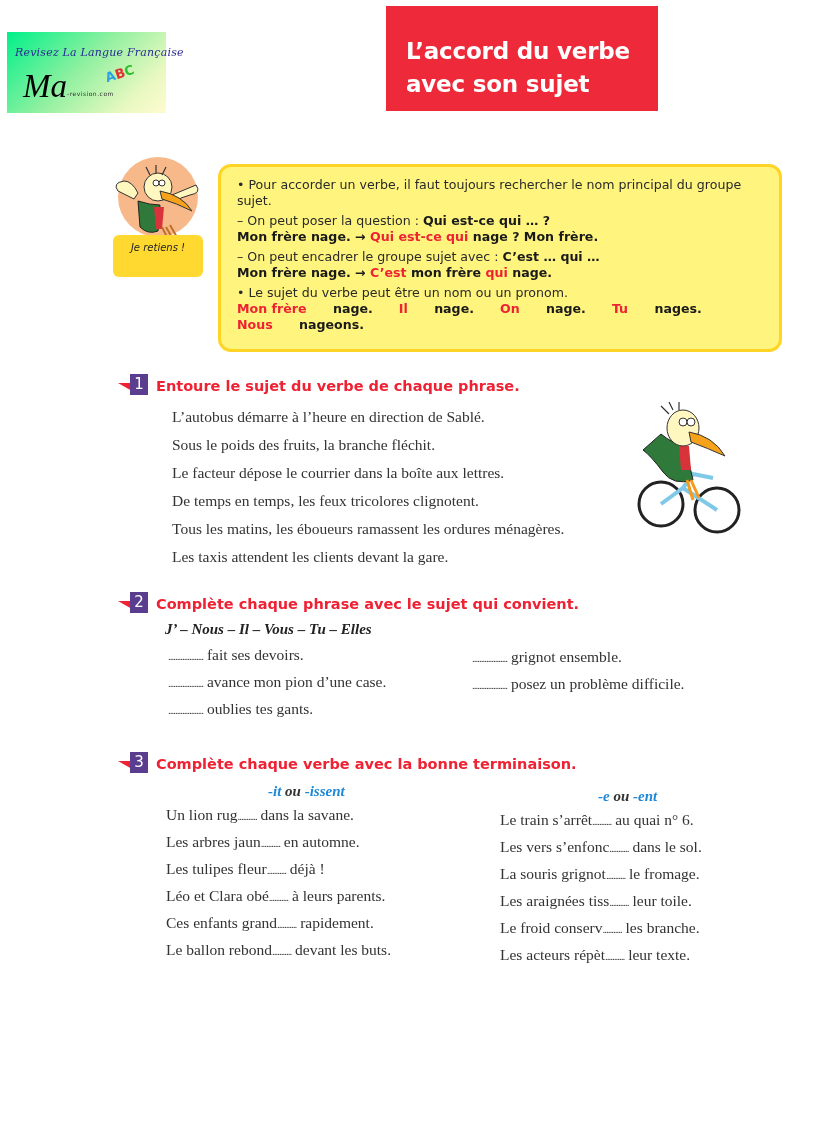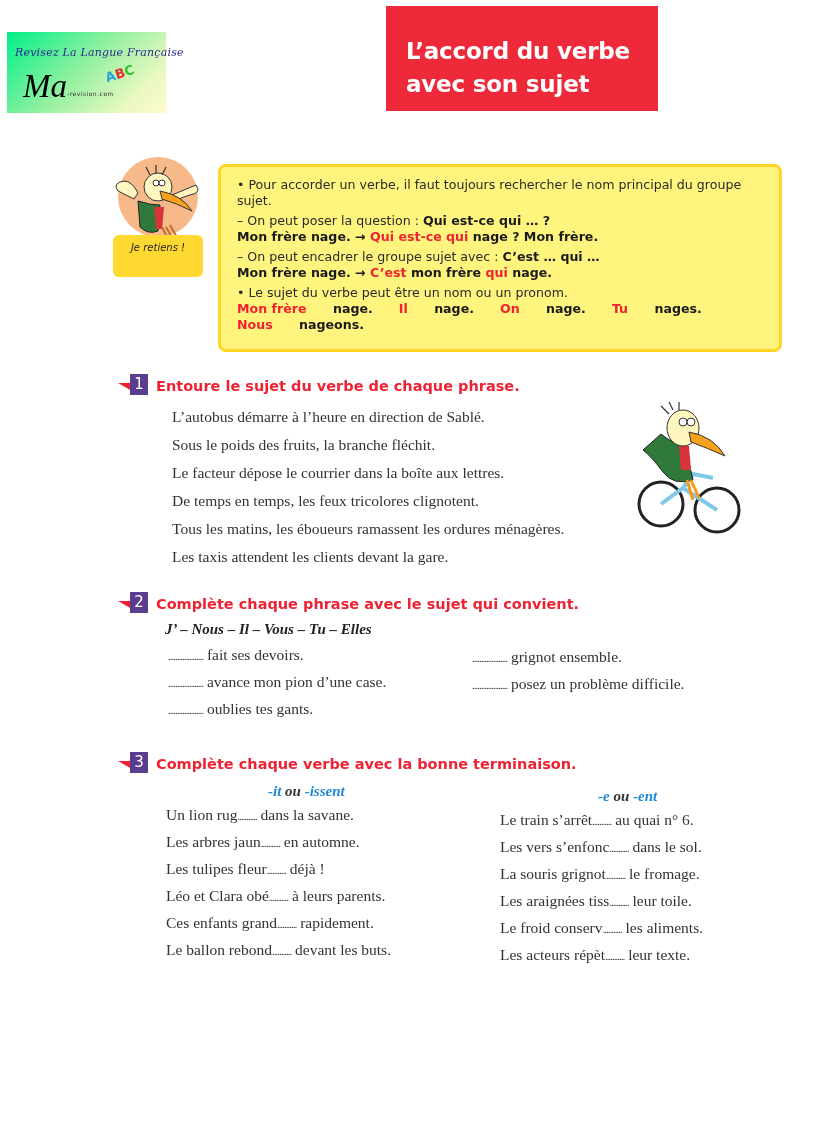--- a/index.html
+++ b/index.html
@@ -48,21 +48,21 @@
   }
   .mascot-remember .label-pill {
     position: absolute; left: 3px; top: 78px; width: 90px; height: 42px; border-radius: 6px;
     background: #ffd930; text-align: center;
     font-family: "DejaVu Sans", sans-serif; font-style: italic; font-size: 10px; line-height: 26px; color: #222;
   }
 
   
   .rule-box {
     position: absolute; left: 218px; top: 164px; width: 564px; height: 188px;
-    background: #fff57e; border: 3px solid #ffd424; border-radius: 8px;
+    background: #fff57e; border: 3px solid #ffd424; border-radius: 13px;
     padding: 10px 14px 0 16px;
     font-family: "DejaVu Sans", sans-serif; font-size: 12.6px; color: #2a2a2a; line-height: 16px;
   }
   .rule-box p { margin: 0; }
   .rule-box .gap { margin-top: 4px; }
   .rule-box b { font-weight: bold; color: #1a1a1a; }
   .rule-box .red { color: #ee2233; font-weight: bold; }
   .rule-box .ex-row span { margin-right: 22px; }
 
   
@@ -222,15 +222,15 @@
   <div><span>Léo et Clara obé</span><span class="blank">...........</span><span> à leurs parents.</span></div>
   <div><span>Ces enfants grand</span><span class="blank">...........</span><span> rapidement.</span></div>
   <div><span>Le ballon rebond</span><span class="blank">...........</span><span> devant les buts.</span></div>
 </div>
 
 <div class="fill-col" style="left:500px; top:811px;">
   <div><span>Le train s’arrêt</span><span class="blank">...........</span><span> au quai n° 6.</span></div>
   <div><span>Les vers s’enfonc</span><span class="blank">...........</span><span> dans le sol.</span></div>
   <div><span>La souris grignot</span><span class="blank">...........</span><span> le fromage.</span></div>
   <div><span>Les araignées tiss</span><span class="blank">...........</span><span> leur toile.</span></div>
-  <div><span>Le froid conserv</span><span class="blank">...........</span><span> les aliments.</span></div>
+  <div><span>Le froid conserv</span><span class="blank">...........</span><span> les branche.</span></div>
   <div><span>Les acteurs répèt</span><span class="blank">...........</span><span> leur texte.</span></div>
 </div>
 
 </body></html>

